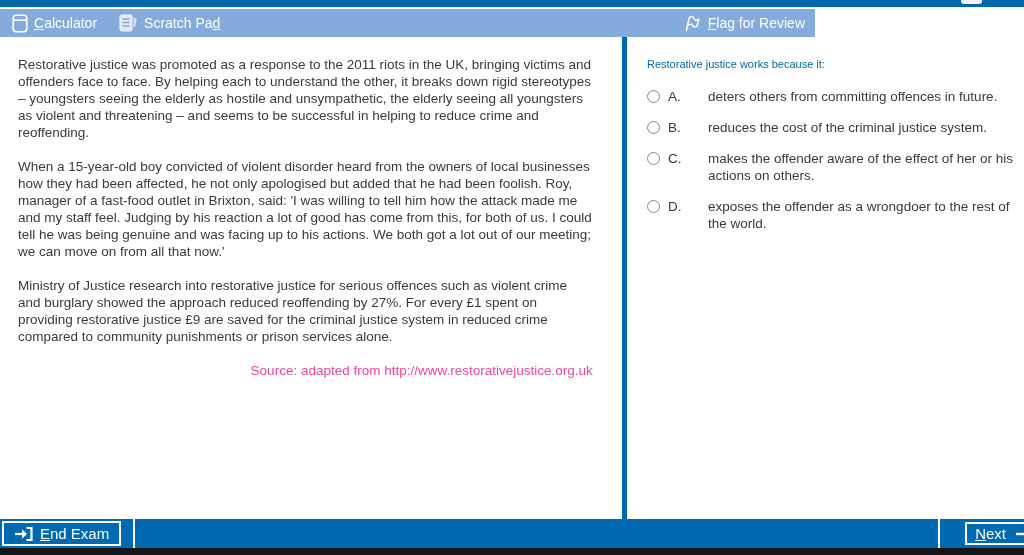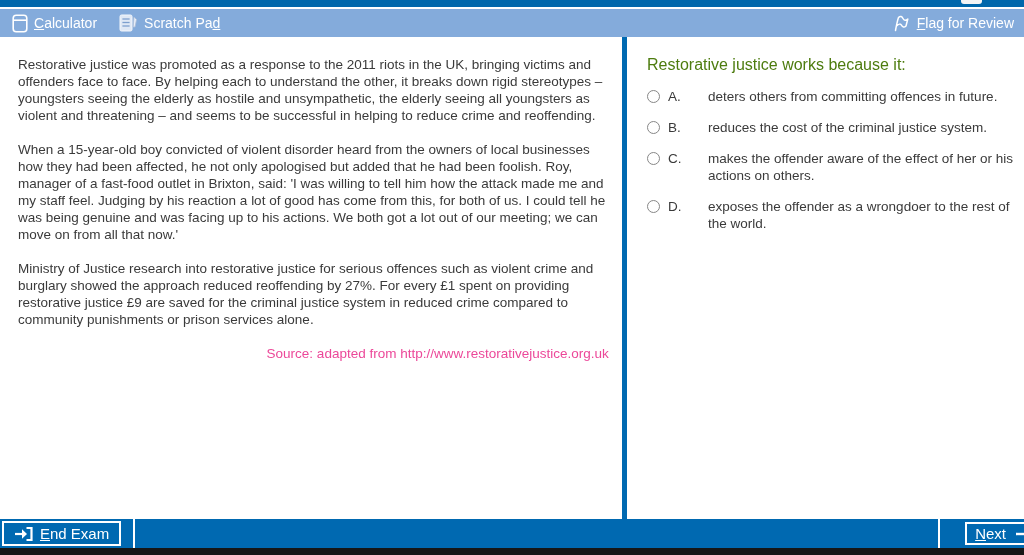--- a/index.html
+++ b/index.html
@@ -3,39 +3,39 @@
 <meta charset="utf-8">
 <style>
   html,body{margin:0;padding:0;background:#fff;}
   #stage{position:relative;width:1024px;height:555px;overflow:hidden;
          font-family:"Liberation Sans", sans-serif;background:#fff;}
 
   
   .top-strip{position:absolute;top:0;left:0;width:1024px;height:7px;background:#0067ab;}
   .top-tab{position:absolute;top:0;left:961px;width:21px;height:4px;background:#f4f4f4;
            border-radius:0 0 3px 3px;}
-  .toolbar{position:absolute;top:9px;left:0;width:1024px;height:28px;background:#84abdb;
+  .toolbar{position:absolute;top:9px;left:0;width:815px;height:28px;background:#84abdb;
            display:flex;align-items:center;color:#fff;font-size:14px;}
   .tool-btn{display:flex;align-items:center;gap:6px;cursor:default;white-space:nowrap;}
   .tool-btn.calc{margin-left:12px;}
   .tool-btn.scratch{margin-left:22px;}
   .toolbar-spacer{flex:1;}
   .tool-btn.flag{margin-right:10px;}
   .u{text-decoration:underline;}
 
   
   .content{position:absolute;top:37px;left:0;width:1024px;height:482px;display:flex;background:#fff;}
-  .left-panel{width:708px;box-sizing:border-box;padding:19px 13px 0 18px;}
+  .left-panel{width:708px;box-sizing:border-box;padding:19px 29px 0 18px;}
   .panel-divider{width:6px;background:#0069b1;}
   .right-panel{flex:1;box-sizing:border-box;padding:19px 8px 0 20px;}
 
   .passage p{margin:0 0 17px 0;font-size:13.5px;line-height:17px;color:#3a3a3a;}
   .source-line{font-size:13.5px;line-height:17px;color:#ec4899;text-align:right;margin-top:17px;}
 
-  .stem{font-size:16px;line-height:17px;color:#4d7c0f;margin:0 0 15px 0;}
+  .stem{font-size:11px;line-height:17px;color:#0369a1;margin:0 0 15px 0;}
   .option{display:flex;align-items:flex-start;margin-bottom:14px;}
   .radio{flex:0 0 auto;width:11px;height:11px;border:1.5px solid #878787;border-radius:50%;
          background:#fff;margin-top:2px;}
   .opt-letter{flex:0 0 40px;padding-left:8px;font-size:13.5px;line-height:17px;color:#3a3a3a;}
   .opt-text{width:308px;font-size:13.5px;line-height:17px;color:#3a3a3a;}
 
   
   .footer{position:absolute;top:519px;left:0;width:1024px;height:29px;background:#0069b1;padding-left:24px;}
   .end-exam-btn{position:absolute;left:2px;top:2px;height:21px;border:2px solid #fff;
                 display:flex;align-items:center;gap:7px;padding:0 10px;color:#fff;font-size:15px;}

